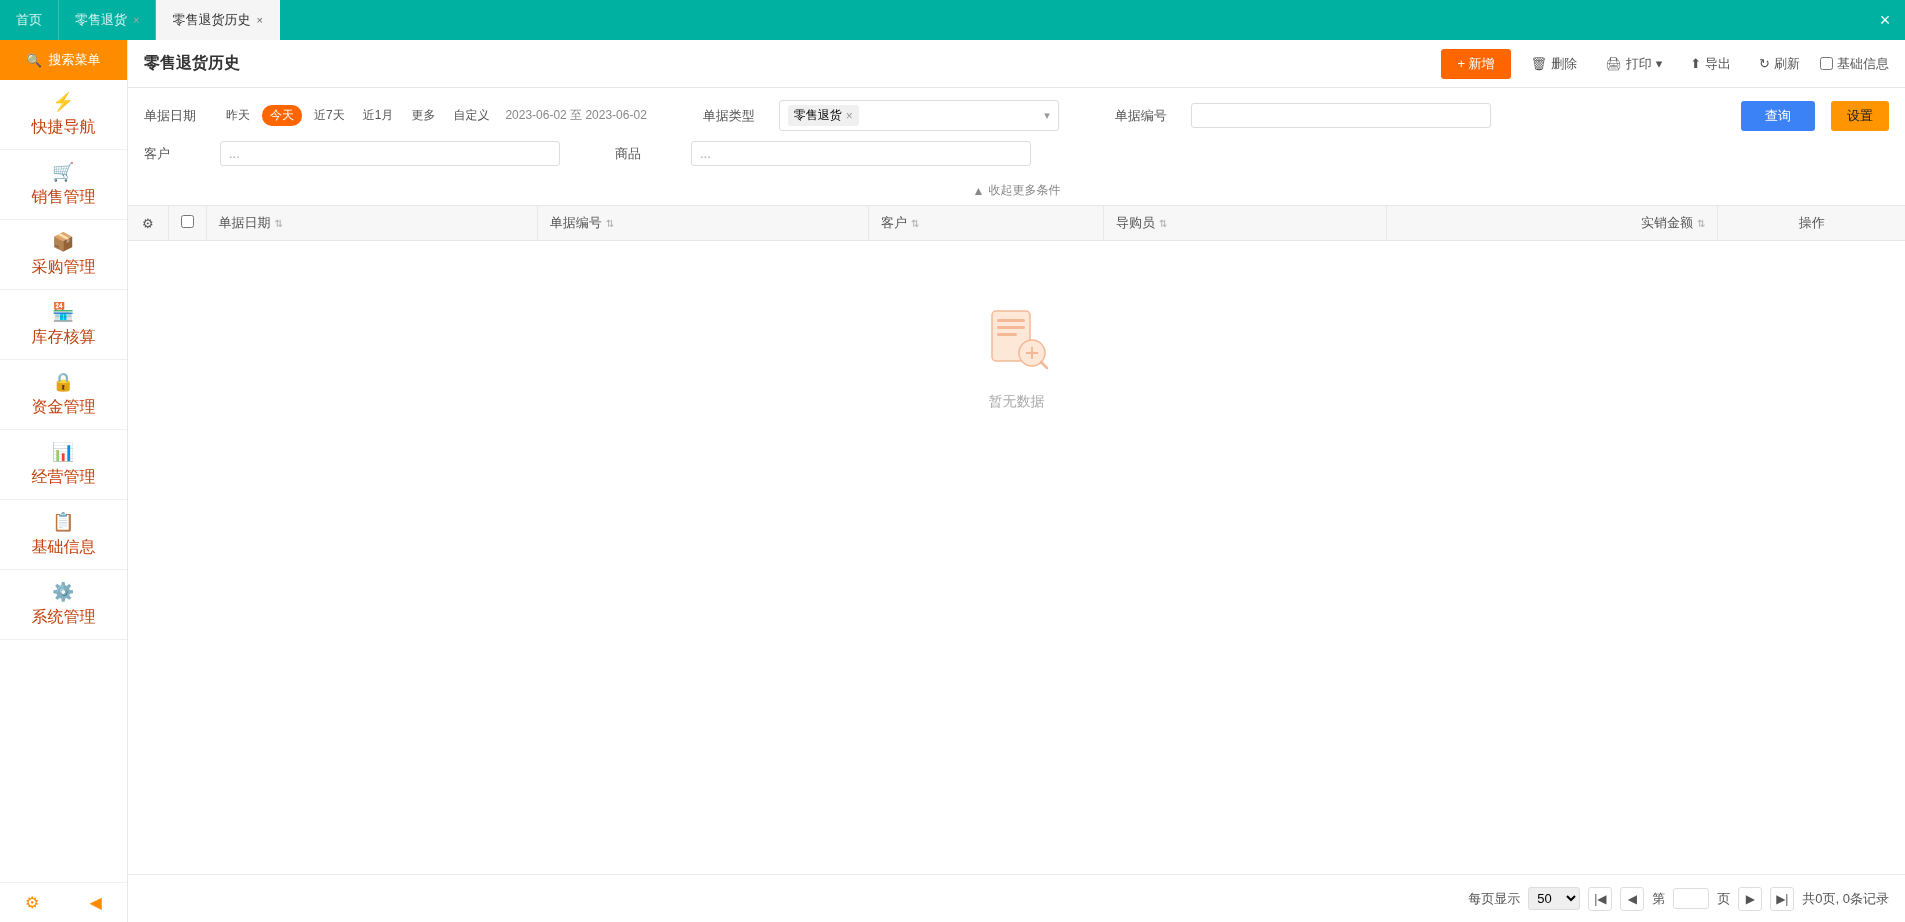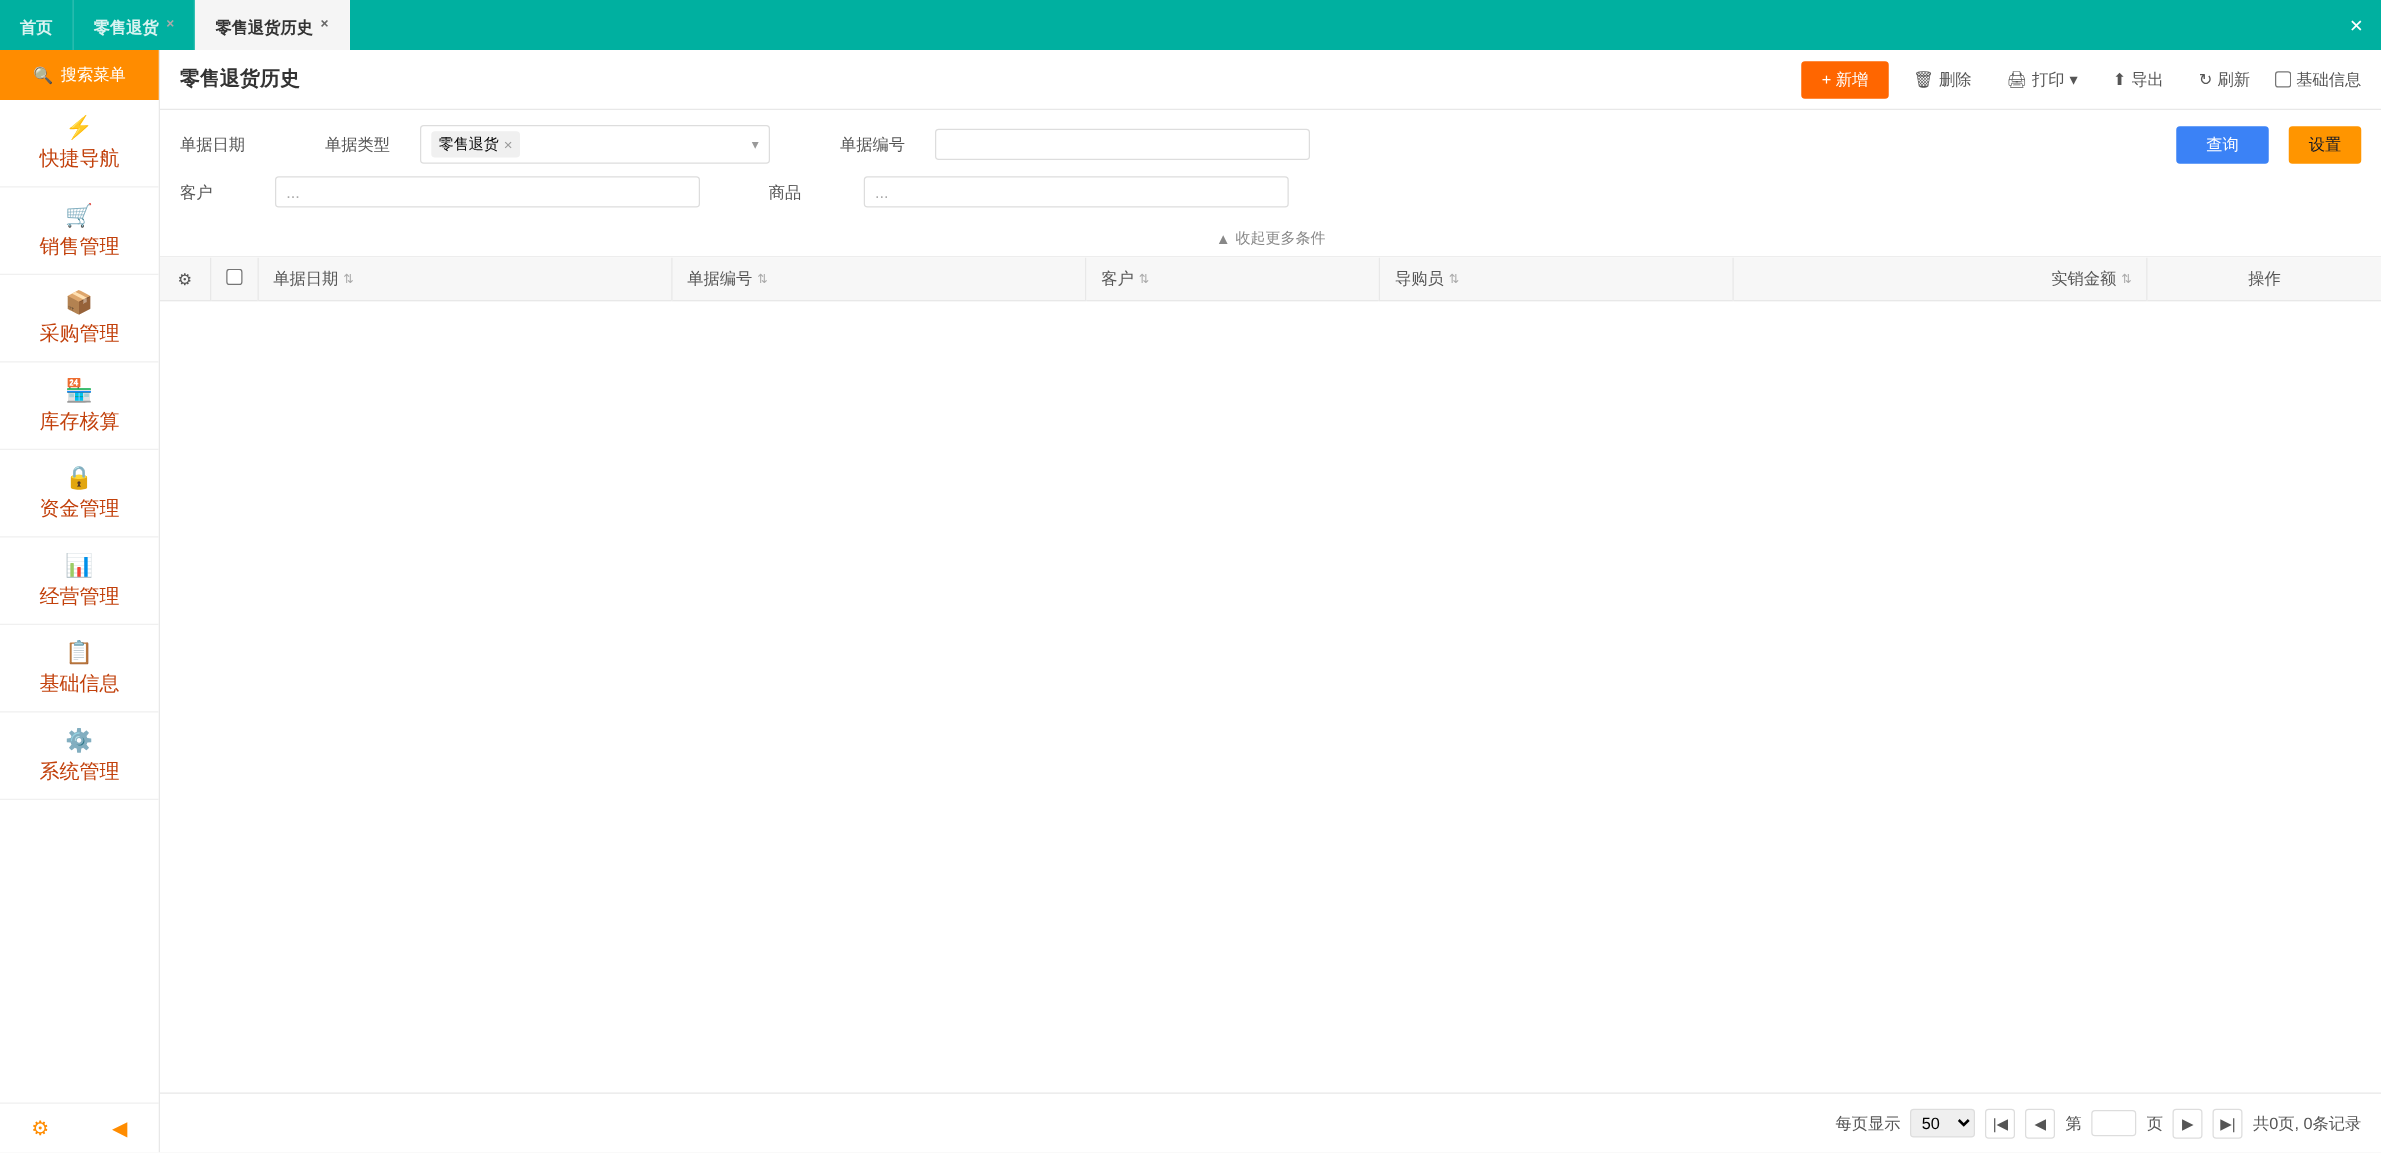--- a/index.html
+++ b/index.html
@@ -14,27 +14,27 @@
       flex-shrink: 0;
     }
     .top-bar-tabs {
       display: flex;
       align-items: stretch;
       height: 100%;
       flex: 1;
     }
     .tab-item {
       display: flex;
+      align-items: center;
       padding: 13px 16px;
       font-size: 13px;
       color: rgba(255,255,255,0.85);
       cursor: pointer;
       gap: 6px;
       border-right: 1px solid rgba(255,255,255,0.2);
-      font-weight: bold;
     }
     .tab-item.active {
       background: #f5f5f5;
       color: #333;
     }
     .tab-item .close-icon { font-size: 11px; color: #aaa; }
     .tab-item.active .close-icon { color: #666; }
     .top-bar-close {
       width: 40px;
       height: 40px;
@@ -401,20 +401,29 @@
           <input type="checkbox" style="">
           <span>基础信息</span>
         </label>
       </div>
     </div>
 
     <div class="filter-area">
       <div class="filter-row">
 
         <span class="filter-label">单据日期</span>
+        <div class="filter-date-buttons">
+          <span class="date-btn">昨天</span>
+          <span class="date-btn active">今天</span>
+          <span class="date-btn">近7天</span>
+          <span class="date-btn">近1月</span>
+          <span class="date-btn">更多</span>
+          <span class="date-btn">自定义</span>
+          <span class="date-range">2023-06-02 至 2023-06-02</span>
+        </div>
 
         <span class="filter-label" style="margin-left:40px;">单据类型</span>
         <div class="filter-select" style="min-width:280px;">
           <span class="tag">
             <span>零售退货</span>
             <span class="remove">×</span>
           </span>
           <span class="arrow">▾</span>
         </div>
 
@@ -486,20 +495,33 @@
               </th>
               <th class="th-ops">
                 <span>操作</span>
               </th>
             </tr>
           </thead>
           <tbody>
           </tbody>
         </table>
 
+        <div class="empty-state">
+          <svg class="empty-icon" viewBox="0 0 80 80" xmlns="http://www.w3.org/2000/svg">
+            <rect x="15" y="10" width="38" height="50" rx="4" fill="#fde8d8" stroke="#f4b896" stroke-width="1.5"></rect>
+            <rect x="20" y="18" width="28" height="3" rx="1.5" fill="#f4b896"></rect>
+            <rect x="20" y="25" width="28" height="3" rx="1.5" fill="#f4b896"></rect>
+            <rect x="20" y="32" width="20" height="3" rx="1.5" fill="#f4b896"></rect>
+            <circle cx="55" cy="52" r="13" fill="#fde8d8" stroke="#f4b896" stroke-width="1.5"></circle>
+            <line x1="49" y1="52" x2="61" y2="52" stroke="#f4b896" stroke-width="2"></line>
+            <line x1="55" y1="46" x2="55" y2="58" stroke="#f4b896" stroke-width="2"></line>
+            <line x1="64" y1="61" x2="70" y2="67" stroke="#f4b896" stroke-width="2.5" stroke-linecap="round"></line>
+          </svg>
+          <span class="empty-text">暂无数据</span>
+        </div>
       </div>
 
       <div class="pagination">
         <span>每页显示</span>
         <select>
           <option>50</option>
           <option>100</option>
           <option>200</option>
         </select>
         <div class="pg-btn">|◀</div>

